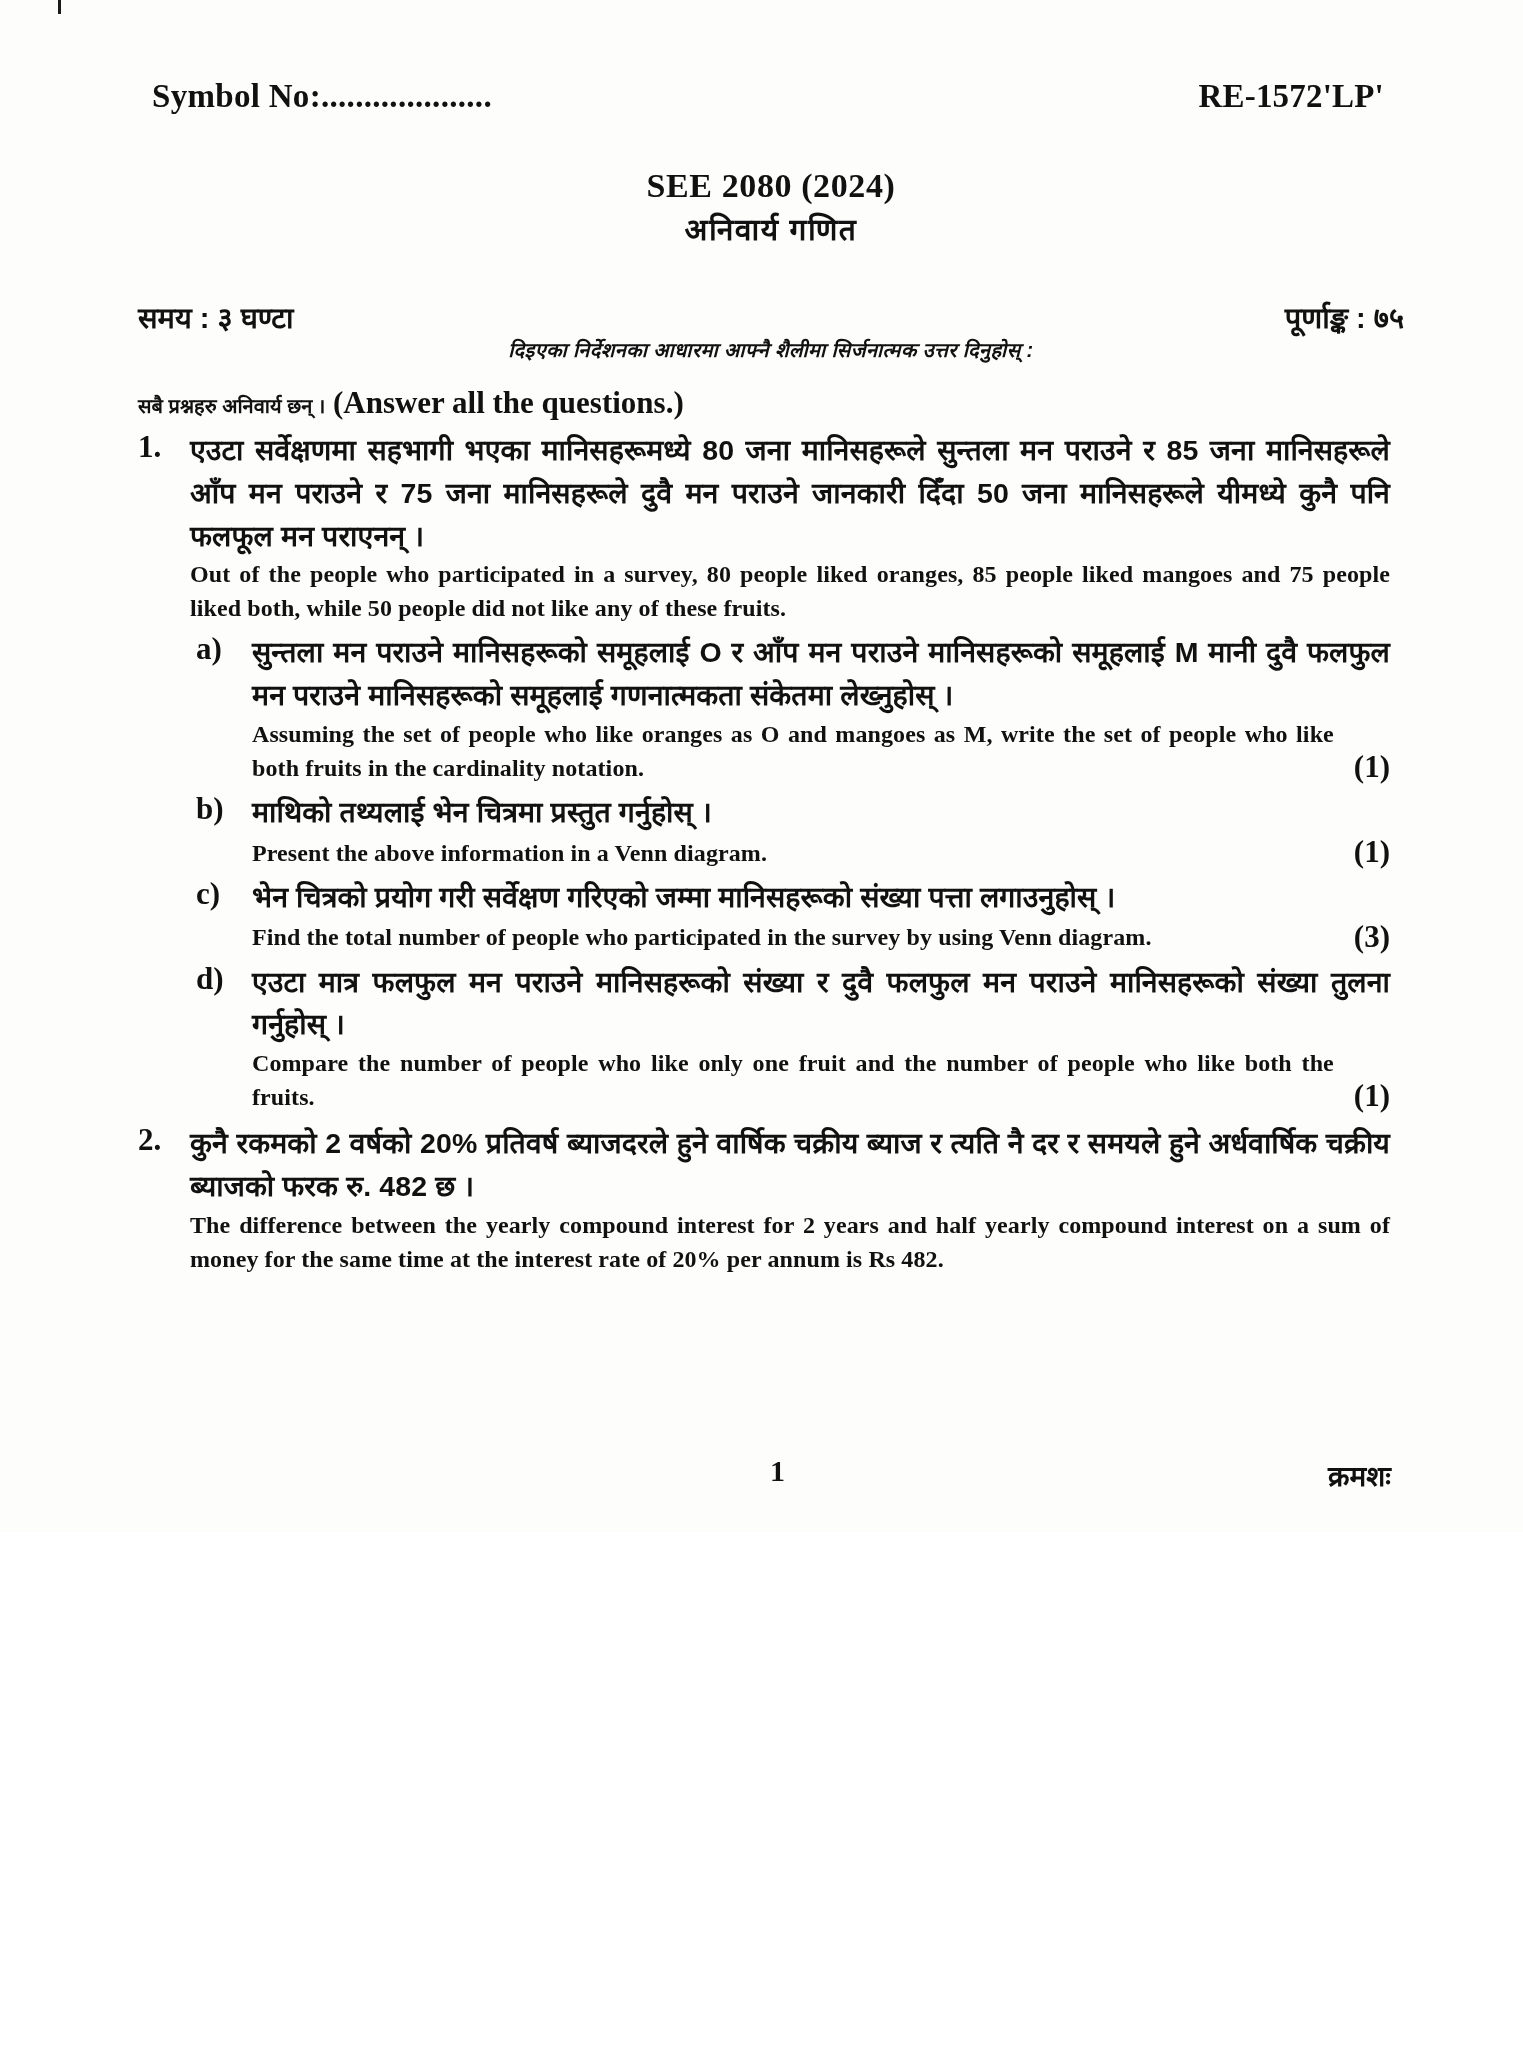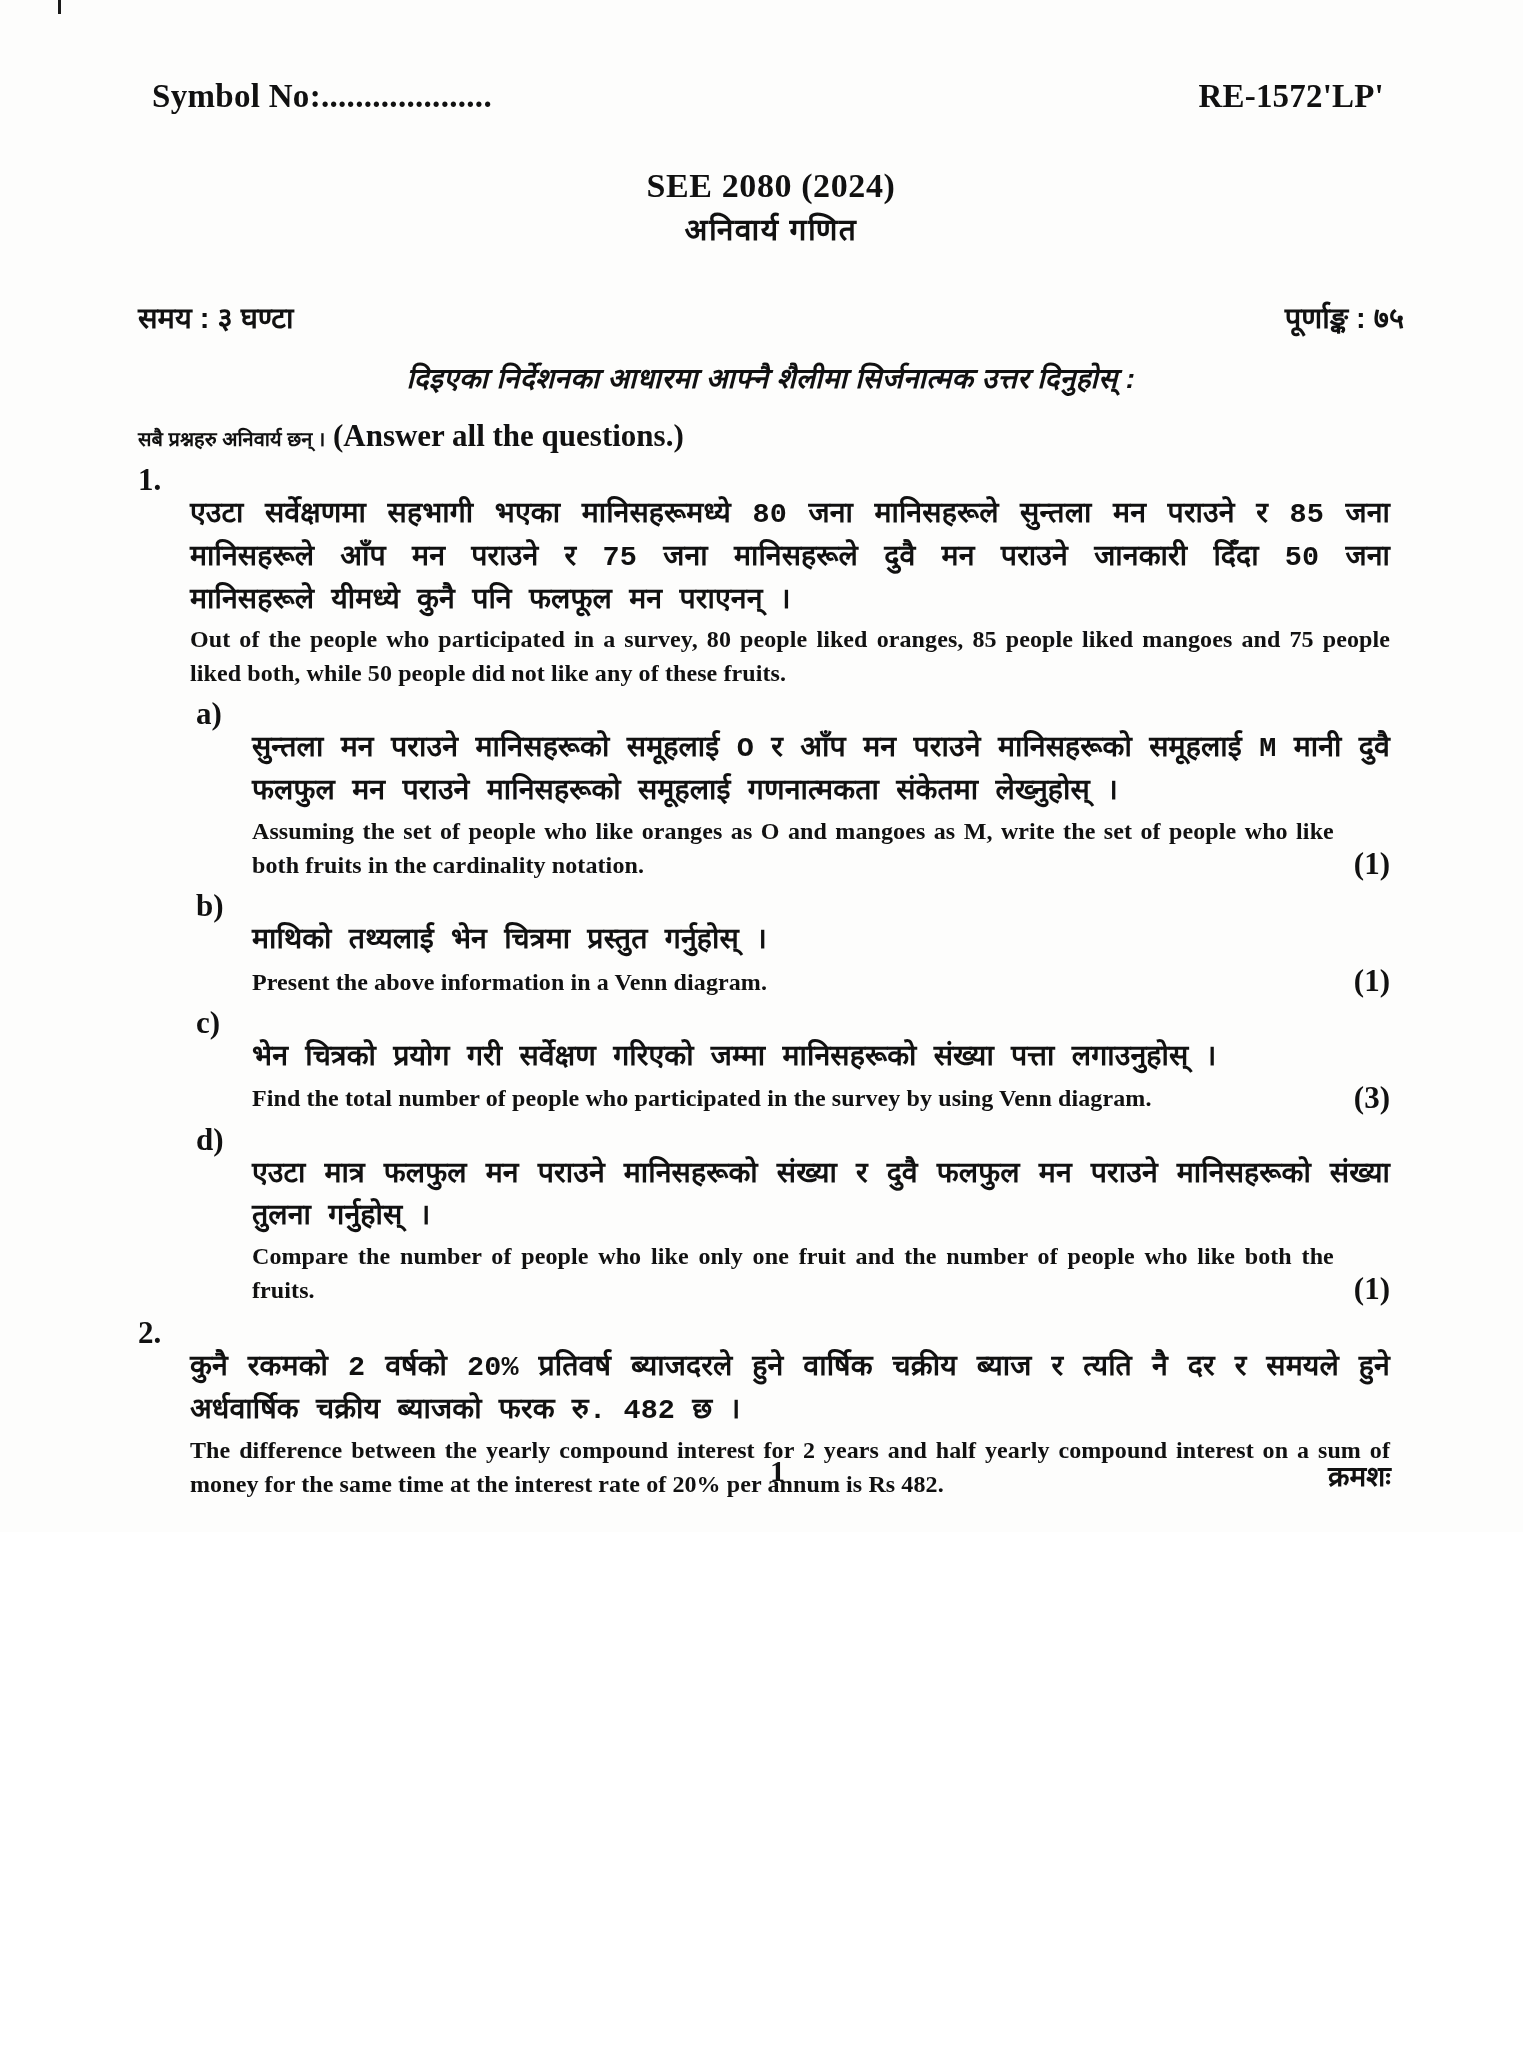--- a/index.html
+++ b/index.html
@@ -79,24 +79,23 @@
     font-family: "Liberation Sans", "DejaVu Sans", sans-serif;
     font-size: 29px;
     font-weight: bold;
   }
   .meta-left { margin-left: -14px; }
   .meta-right { margin-right: -14px; margin-top: 26px; }
 
   .directive {
     text-align: center;
     font-family: "Liberation Sans", "DejaVu Sans", sans-serif;
-    font-size: 28px;
+    font-size: 20px;
     font-weight: bold;
     font-style: italic;
-    margin-top: 22px;
     letter-spacing: 0.4px;
   }
 
   .answer-all {
     margin-top: 22px;
     margin-left: -14px;
     font-size: 30px;
     font-weight: bold;
   }
   .answer-all .np {
@@ -119,28 +118,27 @@
     flex: 0 0 52px;
     margin-left: -14px;
     font-size: 31px;
     font-weight: bold;
   }
   .q-body {
     flex: 1 1 auto;
   }
 
   .np-text {
-    font-family: Liberation Mono, monospace;
+    font-family: Liberation Sans, sans-serif;
     font-size: 28.5px;
     font-weight: bold;
     line-height: 1.5;
     text-align: justify;
     text-align-last: left;
     letter-spacing: 0.1px;
-    margin-top: 32px;
   }
   .en-text {
     font-family: "Liberation Serif", "DejaVu Serif", serif;
     font-size: 24px;
     font-weight: bold;
     line-height: 1.42;
     text-align: justify;
     text-align-last: left;
     letter-spacing: 0.1px;
   }

